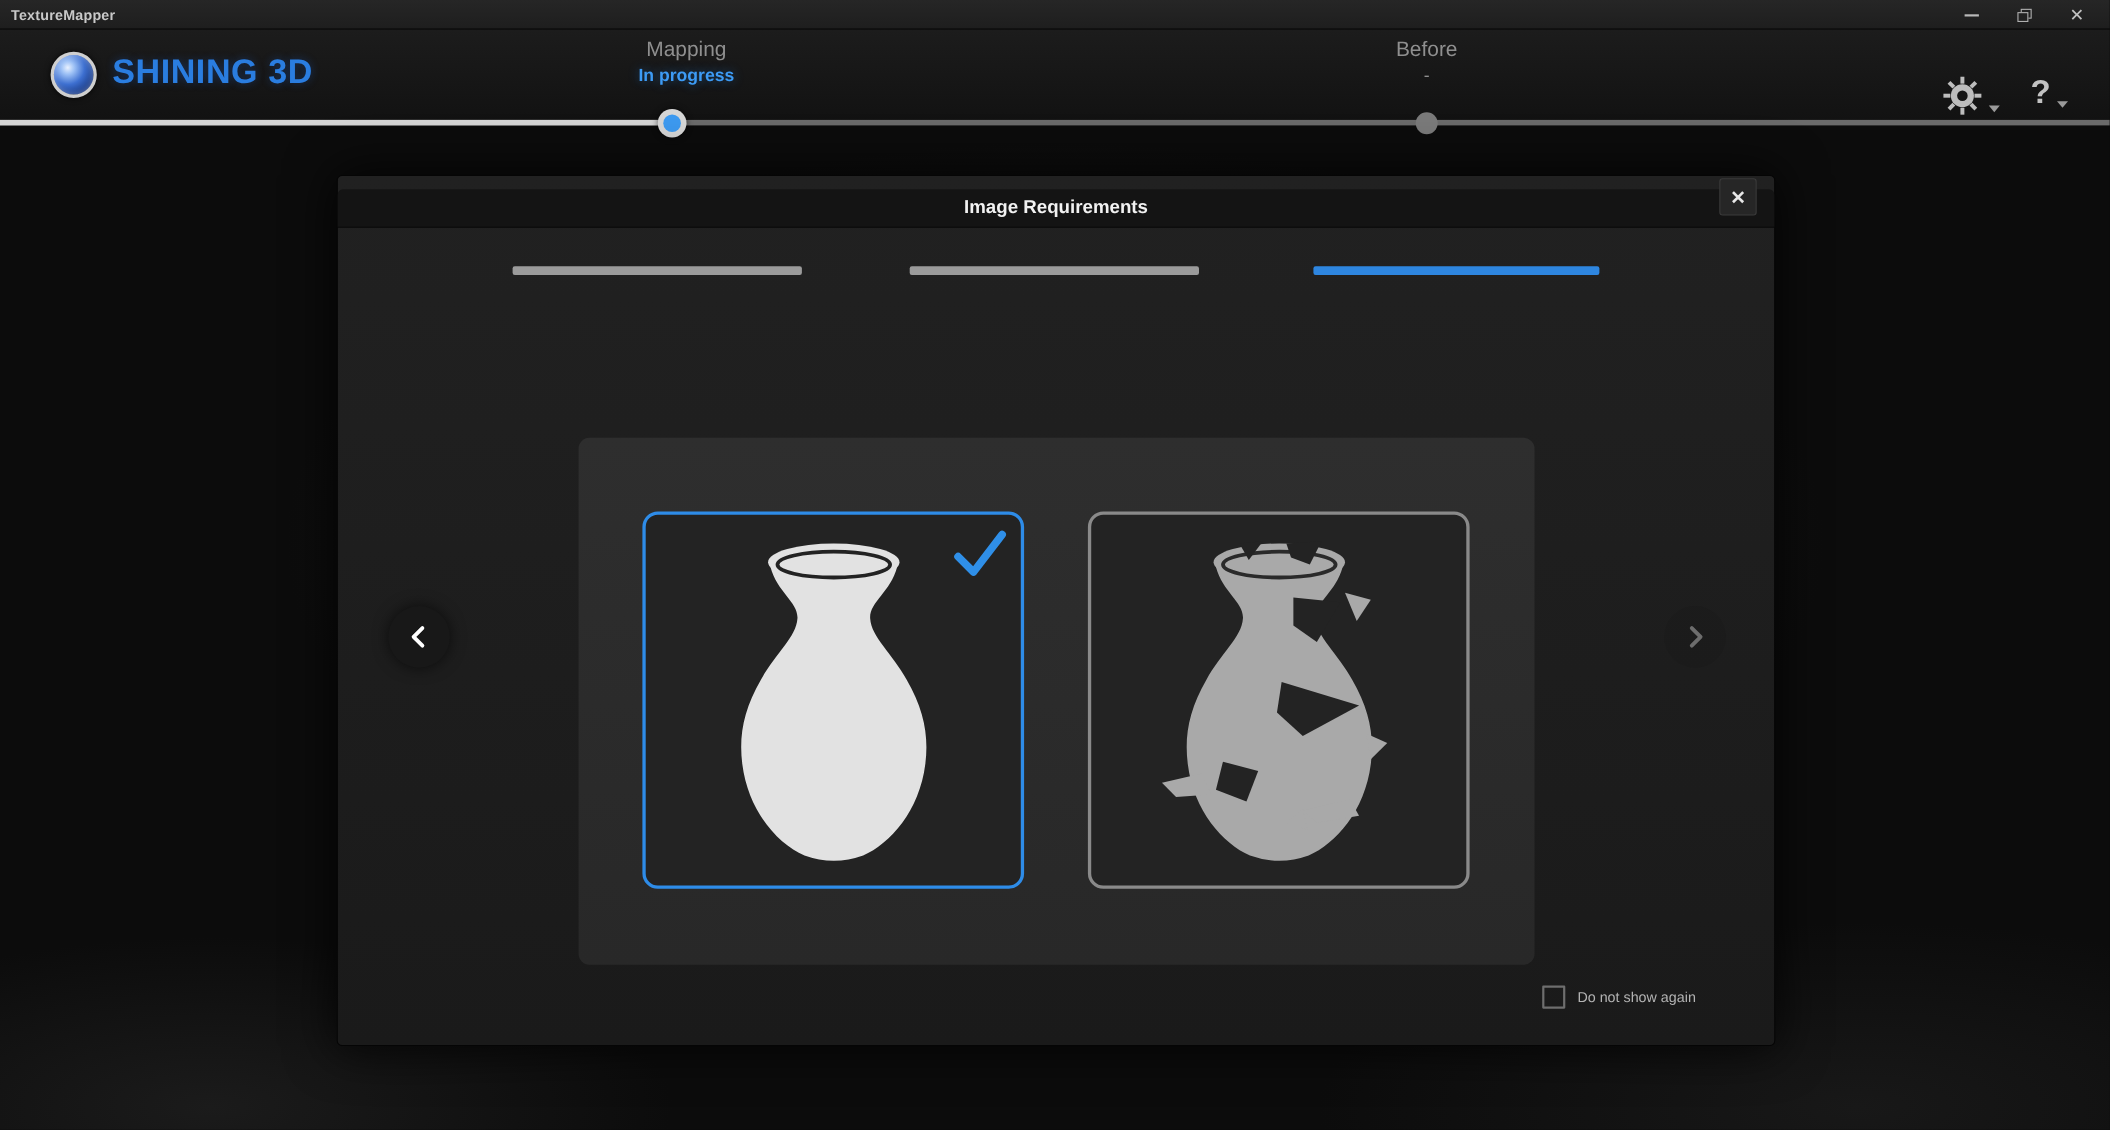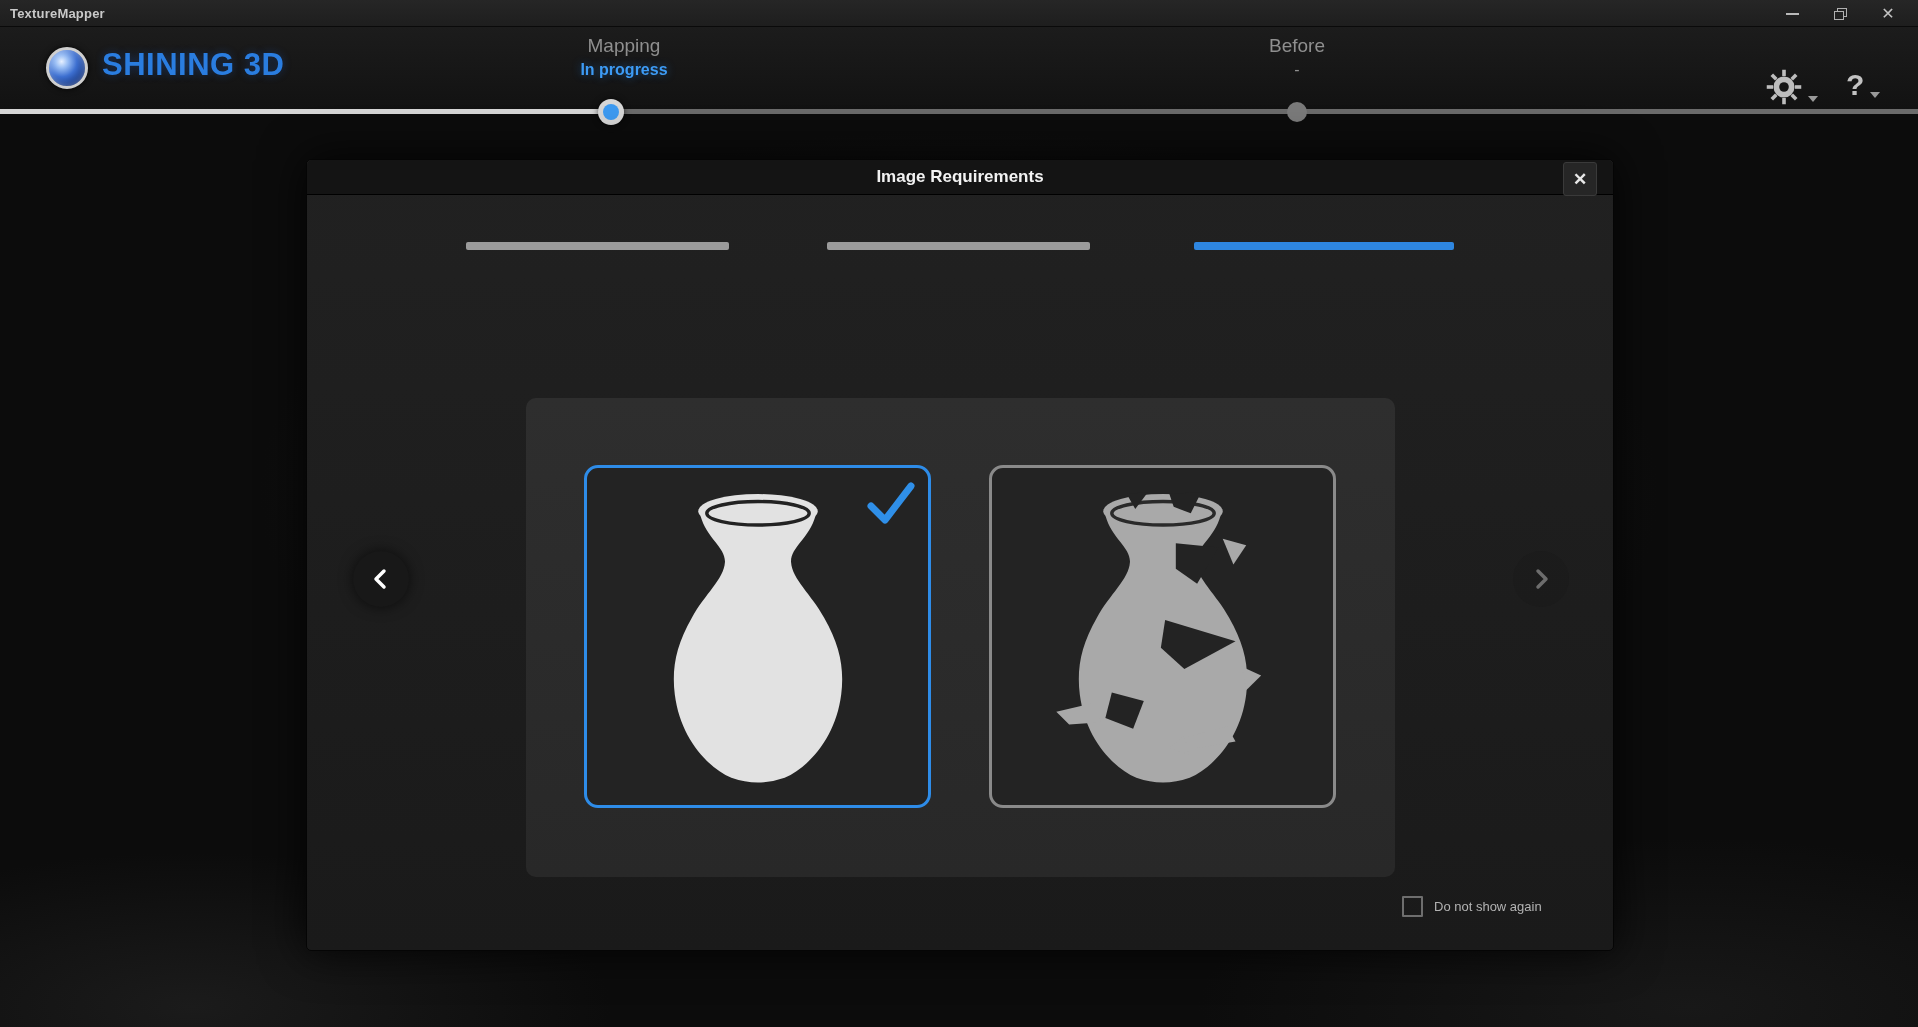--- a/index.html
+++ b/index.html
@@ -67,21 +67,21 @@
   .dot-mapping { left:1287px; top:102px; width:20px; height:20px; background:#7a7a7a; }
 
   
   .dialog {
     position:absolute; left:306px; top:159px; width:1308px; height:792px;
     background:linear-gradient(#212121,#1a1a1a);
     border:1px solid #050505; border-radius:5px;
     box-shadow:0 0 45px rgba(0,0,0,.85);
   }
   .dialog-header {
-    position:absolute; left:0; top:0; width:100%; height:35px;
+    position:absolute; left:0; top:12px; width:100%; height:35px;
     background:#141414; border-bottom:1px solid #000;
     border-radius:5px 5px 0 0;
     display:flex; align-items:center; justify-content:center;
   }
   .dialog-title { font-size:17px; font-weight:bold; color:#f2f2f2; }
   .dialog-close {
     position:absolute; top:2px; right:16px; width:34px; height:34px;
     background:#262626; border:1px solid #3a3a3a; border-radius:3px;
     display:flex; align-items:center; justify-content:center;
     color:#e8e8e8; font-size:17px; font-weight:bold; cursor:default;

